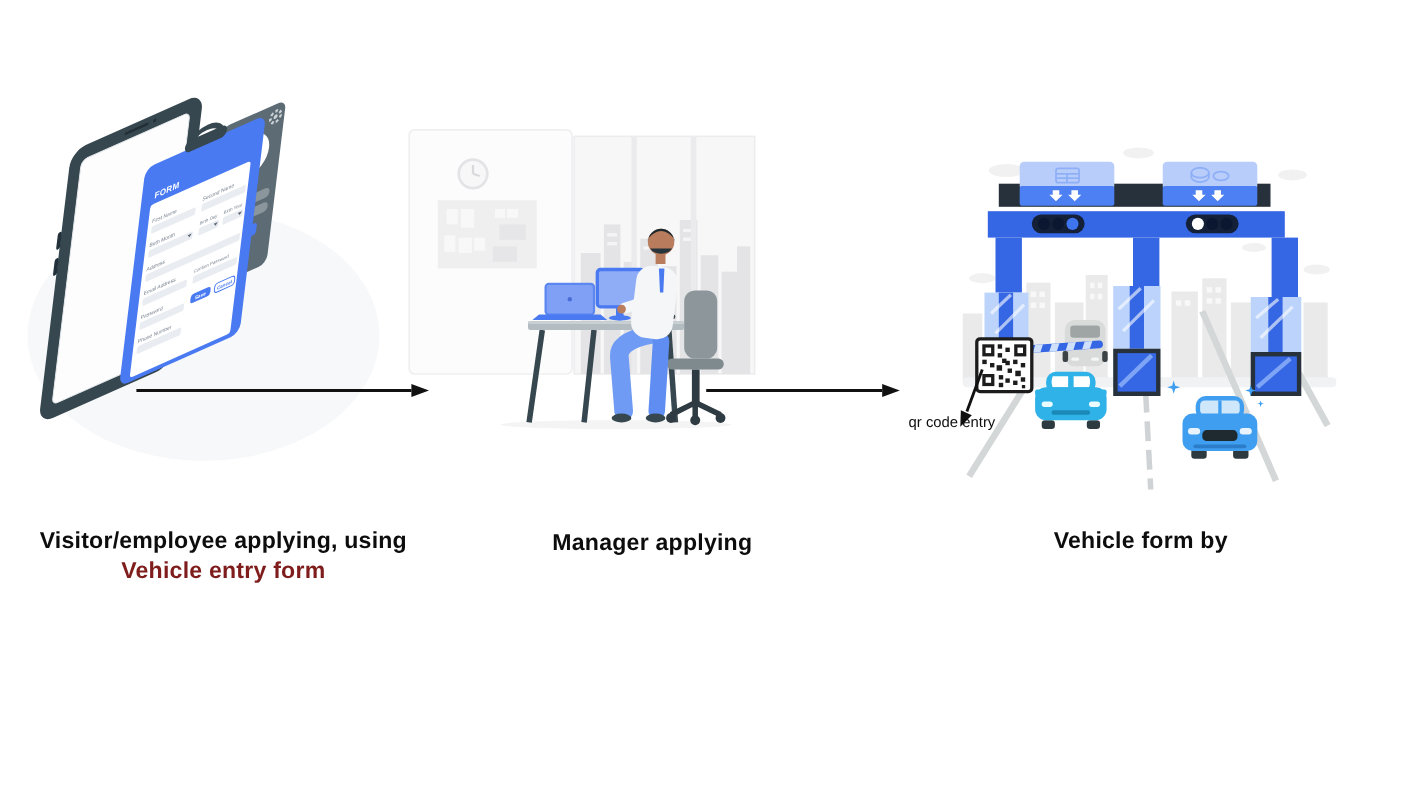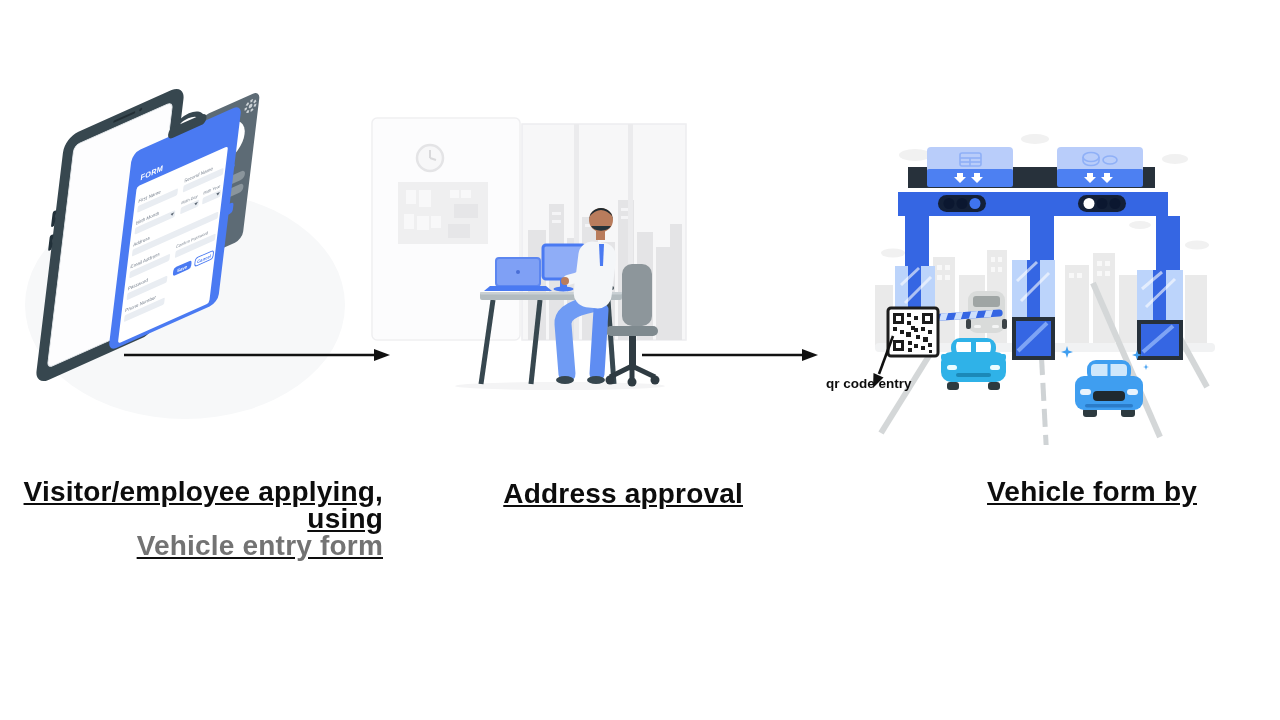--- a/index.html
+++ b/index.html
@@ -3,24 +3,24 @@
 <meta charset="utf-8">
 <style>
   html,body{margin:0;padding:0;background:#fff;}
   .stage{position:relative;width:1280px;height:720px;background:#ffffff;overflow:hidden;
          font-family:"Liberation Sans",sans-serif;}
   .illus{position:absolute;}
   .illus1{left:10px;top:80px;width:340px;height:340px;}
   .illus2{left:360px;top:112px;width:330px;height:290px;}
   .illus3{left:875px;top:125px;width:340px;height:320px;}
   .arrow-svg{position:absolute;}
-  .caption{position:absolute;text-align:right;font-weight:bold;font-size:28px;
-           line-height:27px;color:#0d0d0d;letter-spacing:0.2px;text-decoration:underline;}
-  .caption .blue{color:#737373;}
-  .qr-label{position:absolute;left:826px;top:376px;font-weight:bold;font-size:13.5px;color:#0d0d0d;}
+  .caption{position:absolute;text-align:center;font-weight:bold;font-size:21px;
+           line-height:27px;color:#0d0d0d;letter-spacing:0.2px;}
+  .caption .blue{color:#7f1d1d;}
+  .qr-label{position:absolute;left:826px;top:376px;font-weight:normal;font-size:13.5px;color:#0d0d0d;}
   svg text{font-family:"Liberation Sans",sans-serif;}
   .formlabel{font-size:5px;fill:#77818e;}
   .formlabel.sm{font-size:4.3px;}
   .form-title{font-size:8px;font-weight:bold;fill:#ffffff;letter-spacing:0.4px;}
   .btn-txt{font-size:4.6px;font-weight:bold;}
   .next-txt{font-size:6.5px;font-weight:bold;fill:#ffffff;letter-spacing:0.5px;}
   .dots-txt{font-size:7px;fill:#ffffff;letter-spacing:1px;font-weight:bold;}
 </style>
 </head>
 <body>
@@ -426,19 +426,19 @@
     <polygon points="17,58 27.5,47.5 17.5,43" fill="#111111"></polygon>
   </svg>
 
   <div class="qr-label">qr code entry</div>
 
   <div class="caption" style="left:23px;top:478px;width:360px">
     <div>Visitor/employee applying, using</div>
     <div class="blue">Vehicle entry form</div>
   </div>
   <div class="caption" style="left:443px;top:480px;width:300px">
-    <div>Address approval</div>
+    <div>Manager applying</div>
   </div>
   <div class="caption" style="left:877px;top:478px;width:320px">
     <div>Vehicle form by</div>
   </div>
 
 </div>
 
 </body></html>

